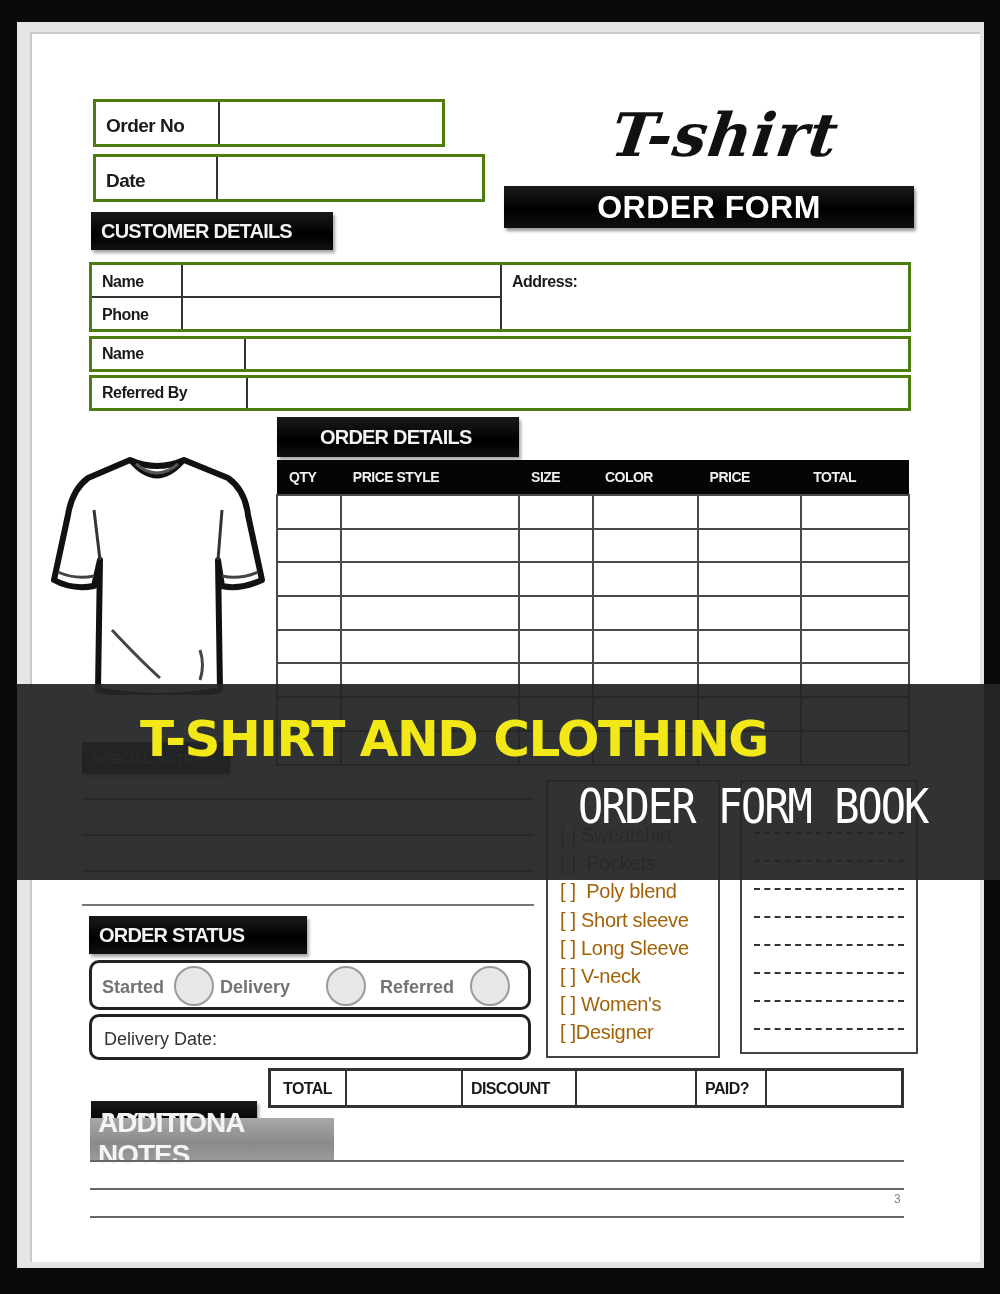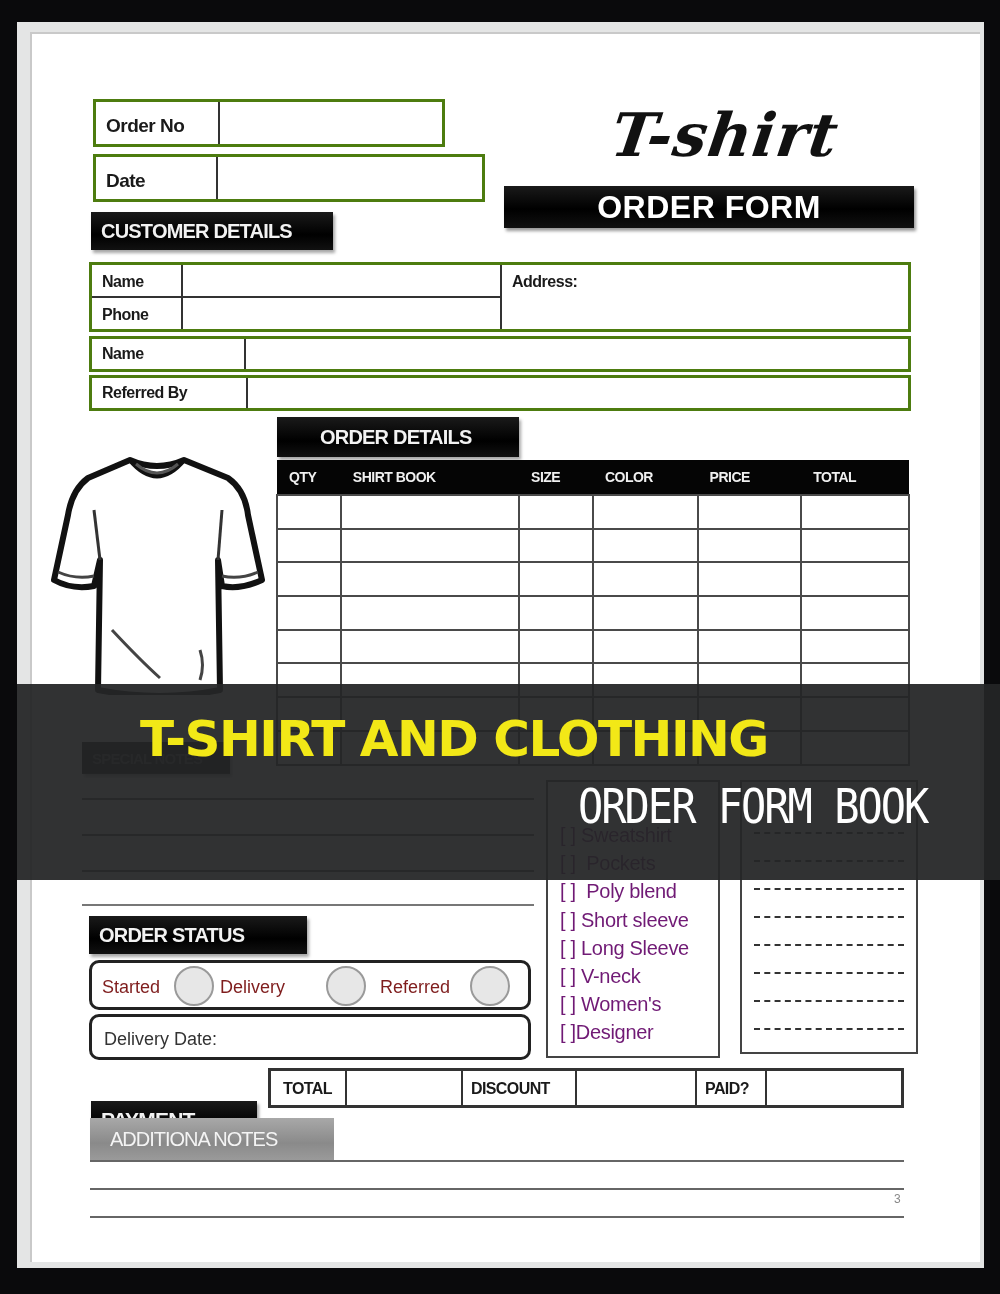--- a/index.html
+++ b/index.html
@@ -26,37 +26,37 @@
     .order-table { position: absolute; left: 276px; top: 460px; width: 634px; border-collapse: collapse; }
     .order-table th { background: #050505; color: #f0f0f0; height: 35px; font-size: 14px; font-weight: bold; text-align: left; padding-left: 12px; letter-spacing: -0.5px; }
     .order-table td { height: 33.7px; border: 2px solid #4a4a4a; background: #fff; }
 
     .tshirt { position: absolute; left: 50px; top: 450px; width: 215px; height: 245px; }
 
     .note-line { position: absolute; height: 2px; background: #555; }
 
     
     .check-box-frame { position: absolute; border: 2px solid #444; background: #fff; }
-    .check-item { position: absolute; left: 12px; font-size: 20px; color: #701a75; letter-spacing: -0.3px; white-space: pre; }
+    .check-item { position: absolute; left: 12px; font-size: 20px; color: #a16207; letter-spacing: -0.3px; white-space: pre; }
     .dash-line { position: absolute; left: 12px; right: 12px; height: 0; border-top: 2px dashed #333; }
 
     
     .banner { position: absolute; left: 17px; top: 684px; width: 983px; height: 196px; background: rgba(36,37,38,0.94); }
     .banner-title { position: absolute; left: 140px; top: 710px; font-family: "DejaVu Sans", sans-serif; font-weight: bold; font-size: 50px; color: #f2e817; letter-spacing: -1.5px; }
     .banner-sub { position: absolute; left: 578px; top: 778px; font-family: "DejaVu Sans Mono", monospace; font-size: 42px; color: #ffffff; letter-spacing: -2px; transform: scaleY(1.15); transform-origin: top left; }
 
     
     .round-box { position: absolute; border: 3px solid #222; border-radius: 10px; background: #fff; }
-    .status-label { position: absolute; font-size: 18px; font-weight: normal; color: #7f1d1d; }
+    .status-label { position: absolute; font-size: 18px; font-weight: bold; color: #737373; }
     .radio { position: absolute; width: 40px; height: 40px; border-radius: 50%; border: 2px solid #9a9a9a; background: #e7e7e7; }
 
     .pay-box { position: absolute; left: 268px; top: 1068px; width: 636px; height: 40px; border: 3px solid #333; background: #fff; }
     .pay-label { position: absolute; top: 9px; font-size: 16px; font-weight: bold; color: #1a1a1a; letter-spacing: -0.6px; }
 
-    .gray-tab { position: absolute; left: 90px; top: 1118px; width: 244px; height: 42px; background: linear-gradient(#a8a8a8, #8a8a8a 60%, #9a9a9a); color: #f4f4f4; font-weight: normal; font-size: 20px; letter-spacing: -1px; display: flex; align-items: center; padding-left: 20px; }
+    .gray-tab { position: absolute; left: 90px; top: 1118px; width: 244px; height: 42px; background: linear-gradient(#a8a8a8, #8a8a8a 60%, #9a9a9a); color: #f4f4f4; font-weight: bold; font-size: 28px; letter-spacing: -1px; display: flex; align-items: center; padding-left: 8px; }
 
     .page-num { position: absolute; left: 894px; top: 1192px; font-size: 12px; color: #888; }
   </style>
 </head>
 <body>
 
 <div class="page-frame"></div>
 <div class="page-inner"></div>
 
 <div class="box" style="left:93px;top:99px;width:352px;height:48px;">
@@ -113,21 +113,21 @@
     <col style="width:64px">
       <col style="width:179px">
       <col style="width:74px">
       <col style="width:105px">
       <col style="width:104px">
       <col style="width:108px">
   </colgroup>
   <thead>
     <tr>
       <th>QTY</th>
-      <th>SHIRT BOOK</th>
+      <th>PRICE STYLE</th>
       <th>SIZE</th>
       <th>COLOR</th>
       <th>PRICE</th>
       <th>TOTAL</th>
     </tr>
   </thead>
   <tbody>
     <tr>
         <td></td>
         <td></td>

